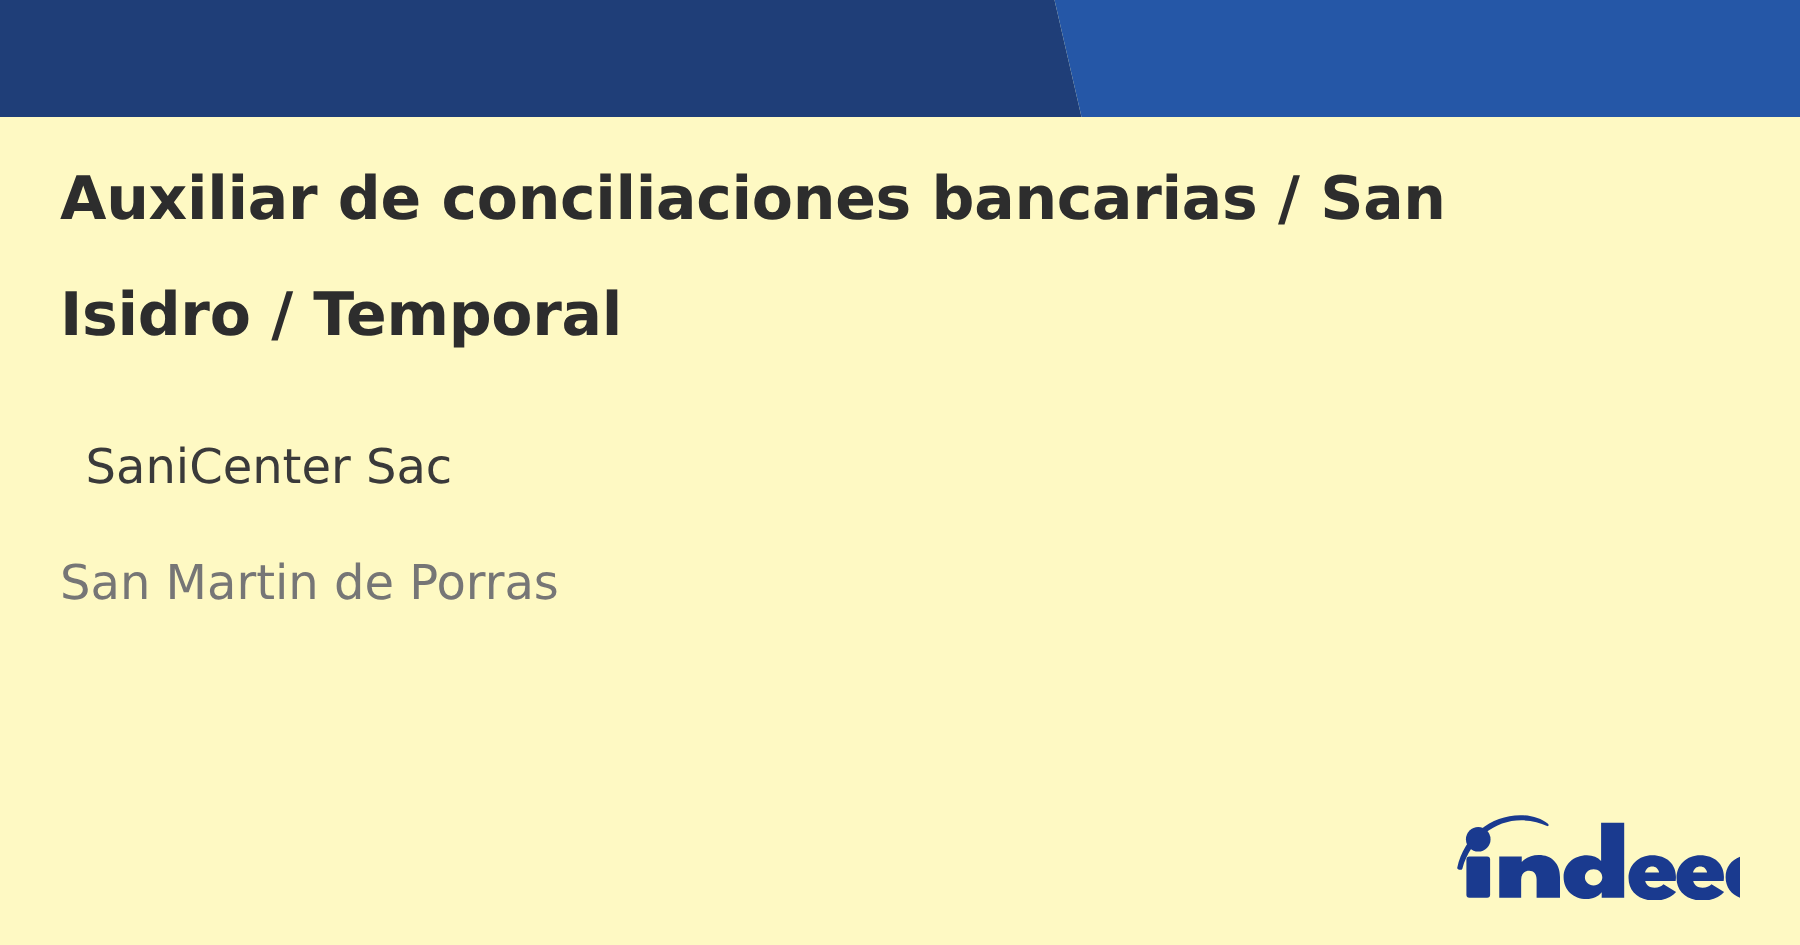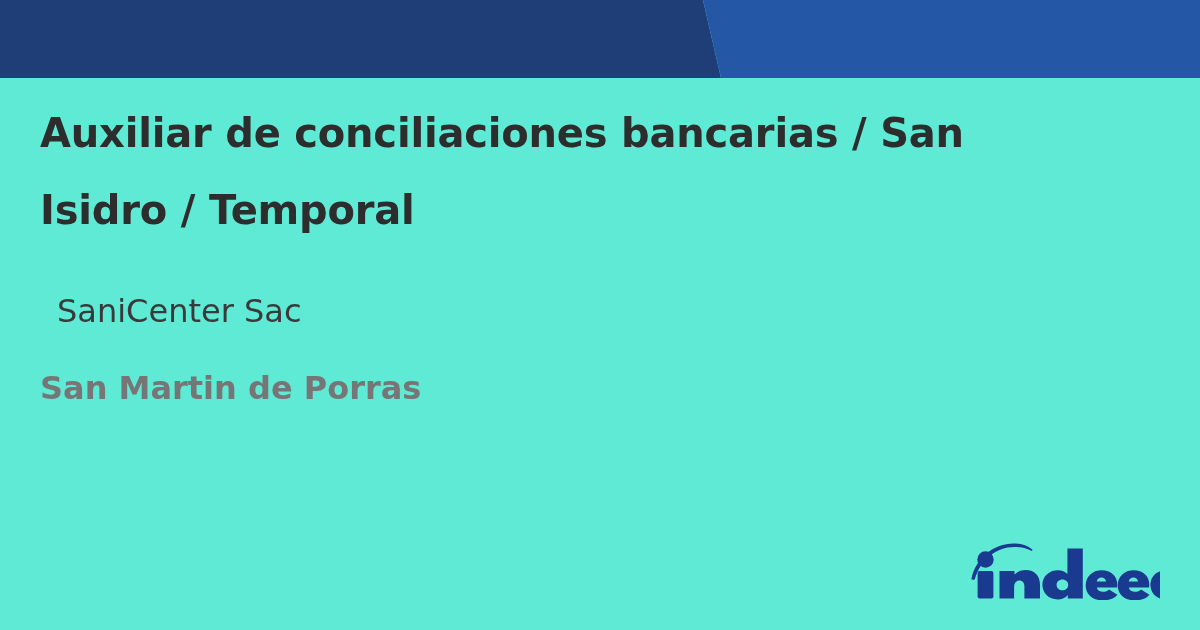--- a/index.html
+++ b/index.html
@@ -13,21 +13,21 @@
     background: #ffffff;
     font-family: "DejaVu Sans", "Liberation Sans", sans-serif;
     overflow: hidden;
     position: relative;
   }
 
   .card {
     position: relative;
     width: 1200px;
     height: 630px;
-    background: #5eead4;
+    background: #fef9c3;
   }
 
   
   .banner {
     position: absolute;
     left: 0;
     top: 0;
     width: 1200px;
     height: 78px;
     overflow: hidden;
@@ -66,21 +66,21 @@
     font-weight: normal;
     color: #3a3a3a;
     padding-top: 25px;
   }
 
   .company-location {
     margin: 0;
     padding: 0;
     font-size: 32px;
     line-height: 40px;
-    font-weight: bold;
+    font-weight: normal;
     color: #767676;
     padding-top: 20px;
   }
 
   
   .logo {
     position: absolute;
     right: 40px;
     bottom: 30px;
     width: 190px;

